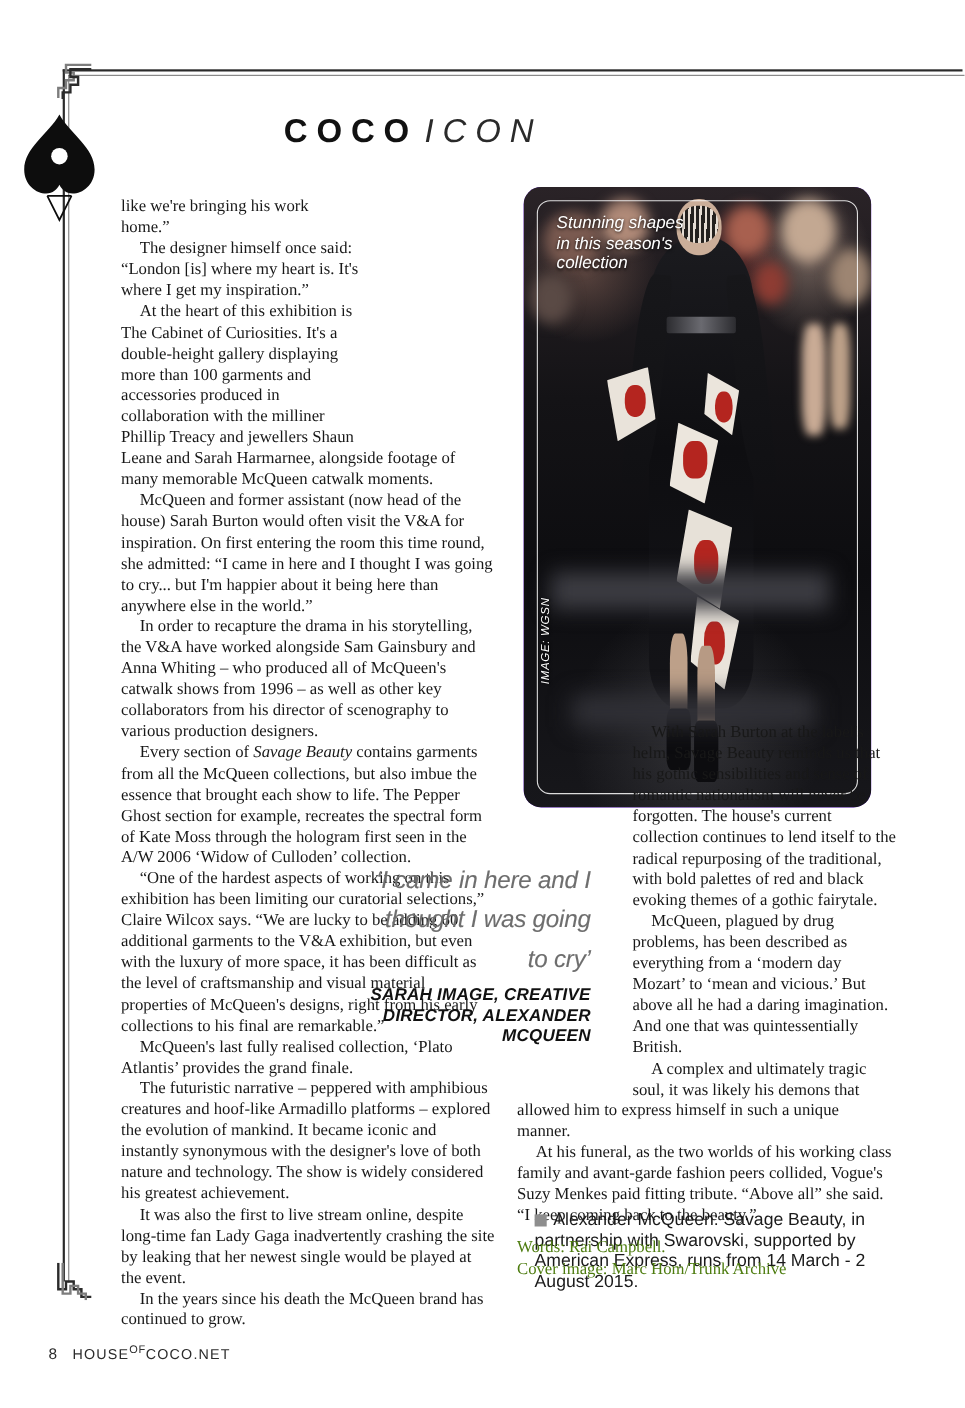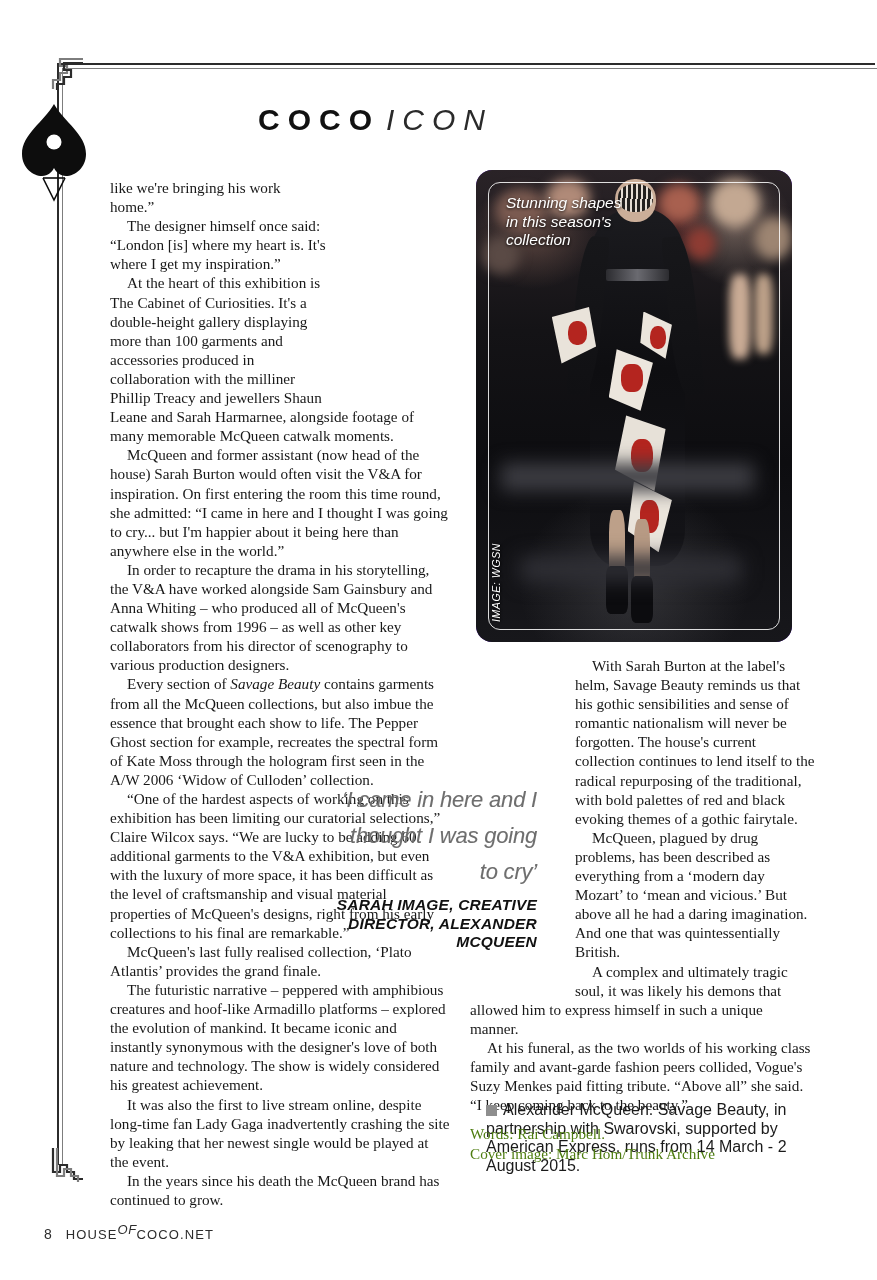--- a/index.html
+++ b/index.html
@@ -152,21 +152,21 @@
     letter-spacing: 0.2px;
     color: #111;
   }
 
   
   #photo-wrap {
     position: absolute;
     left: 476px;
     top: 170px;
     width: 316px;
-    height: 472px;
+    height: 564px;
     border-radius: 16px;
     overflow: hidden;
     background: #6d28d9;
   }
   #photo-art {
     position: absolute;
     inset: 0;
     background:
       radial-gradient(ellipse 52% 30% at 50% 88%, rgba(120,120,125,0.30), transparent 70%),
       radial-gradient(ellipse 30% 16% at 18% 14%, rgba(150,110,95,0.45), transparent 70%),
@@ -265,21 +265,21 @@
     position: absolute;
     left: 44px;
     top: 1222px;
     font-family: "Liberation Sans", sans-serif;
     font-size: 13px;
     letter-spacing: 1.1px;
     color: #2c2c2c;
     white-space: nowrap;
   }
   #footer .pagenum { margin-right: 14px; letter-spacing: 0; font-size: 14px; }
-  #footer .sup { font-size: 13px; vertical-align: 5px; letter-spacing: 0.5px; font-style: italic; }
+  #footer .sup { font-size: 10px; vertical-align: 5px; letter-spacing: 0.5px; }
 </style>
 </head>
 <body>
 
 <div id="page-frame"></div>
 <div id="page-frame-inner"></div>
 
 <div class="meander" id="meander-top">
   <svg viewBox="0 0 34 34" width="34" height="34">
     <path d="M33 3 H10 V10 H17 V17 H10 V24 H3 V33" fill="none" stroke="#7d7d7d" stroke-width="2.2"></path>

